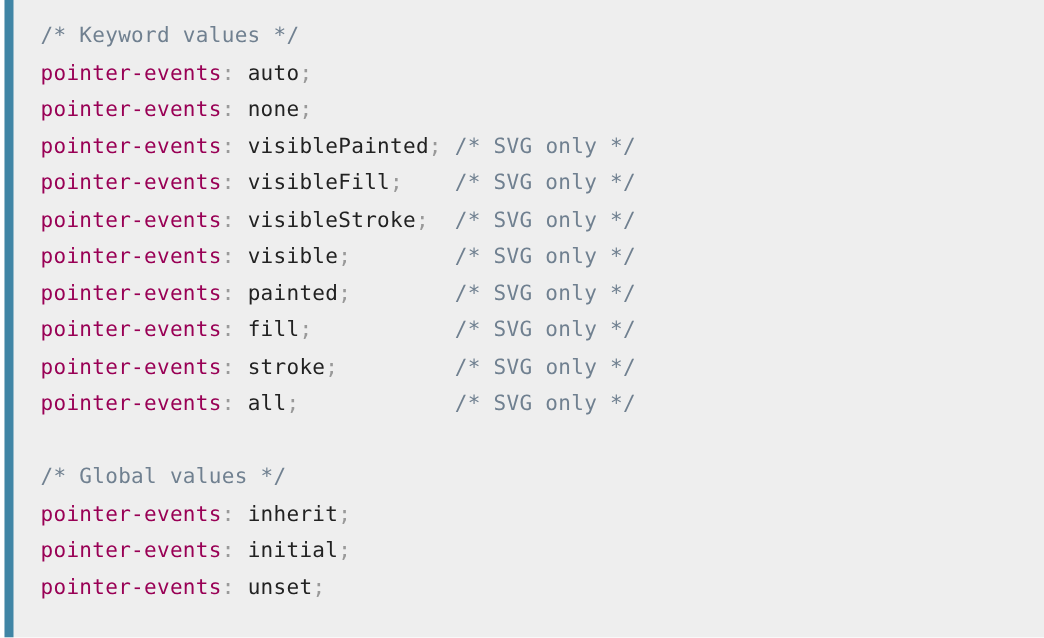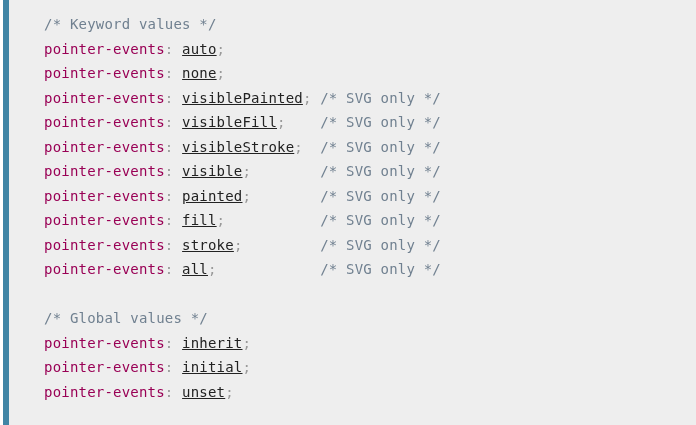--- a/index.html
+++ b/index.html
@@ -19,23 +19,23 @@
     background: var(--background, #eeeeee);
     padding: 12px 8px 0 18px;
     font-family: "DejaVu Sans Mono", "Liberation Mono", monospace;
     font-size: 14px;
     letter-spacing: 0.2px;
     line-height: 24.5px;
     color: var(--token-value, #222222);
     white-space: pre;
     overflow: hidden;
   }
-  .code-line { height: 24.5px; margin-left: 17px; }
+  .code-line { height: 24.5px; }
   .tok-property    { color: var(--token-property, #990055); }
   .tok-punctuation { color: var(--token-punctuation, #999999); }
-  .tok-value       { color: var(--token-value, #222222); text-decoration: underline; }
+  .tok-value       { color: var(--token-value, #222222); }
   .tok-plain       { color: var(--token-value, #222222); }
   .tok-comment     { color: var(--token-comment, #708090); }
 </style>
 </head>
 <body>
 
 <pre class="code-block"><code id="code-content"><div class="code-line"><span class="tok-comment">/* Keyword values */</span></div><div class="code-line"><span class="tok-property">pointer-events</span><span class="tok-punctuation">:</span><span class="tok-plain"> </span><span class="tok-value">auto</span><span class="tok-punctuation">;</span></div><div class="code-line"><span class="tok-property">pointer-events</span><span class="tok-punctuation">:</span><span class="tok-plain"> </span><span class="tok-value">none</span><span class="tok-punctuation">;</span></div><div class="code-line"><span class="tok-property">pointer-events</span><span class="tok-punctuation">:</span><span class="tok-plain"> </span><span class="tok-value">visiblePainted</span><span class="tok-punctuation">;</span><span class="tok-plain"> </span><span class="tok-comment">/* SVG only */</span></div><div class="code-line"><span class="tok-property">pointer-events</span><span class="tok-punctuation">:</span><span class="tok-plain"> </span><span class="tok-value">visibleFill</span><span class="tok-punctuation">;</span><span class="tok-plain">    </span><span class="tok-comment">/* SVG only */</span></div><div class="code-line"><span class="tok-property">pointer-events</span><span class="tok-punctuation">:</span><span class="tok-plain"> </span><span class="tok-value">visibleStroke</span><span class="tok-punctuation">;</span><span class="tok-plain">  </span><span class="tok-comment">/* SVG only */</span></div><div class="code-line"><span class="tok-property">pointer-events</span><span class="tok-punctuation">:</span><span class="tok-plain"> </span><span class="tok-value">visible</span><span class="tok-punctuation">;</span><span class="tok-plain">        </span><span class="tok-comment">/* SVG only */</span></div><div class="code-line"><span class="tok-property">pointer-events</span><span class="tok-punctuation">:</span><span class="tok-plain"> </span><span class="tok-value">painted</span><span class="tok-punctuation">;</span><span class="tok-plain">        </span><span class="tok-comment">/* SVG only */</span></div><div class="code-line"><span class="tok-property">pointer-events</span><span class="tok-punctuation">:</span><span class="tok-plain"> </span><span class="tok-value">fill</span><span class="tok-punctuation">;</span><span class="tok-plain">           </span><span class="tok-comment">/* SVG only */</span></div><div class="code-line"><span class="tok-property">pointer-events</span><span class="tok-punctuation">:</span><span class="tok-plain"> </span><span class="tok-value">stroke</span><span class="tok-punctuation">;</span><span class="tok-plain">         </span><span class="tok-comment">/* SVG only */</span></div><div class="code-line"><span class="tok-property">pointer-events</span><span class="tok-punctuation">:</span><span class="tok-plain"> </span><span class="tok-value">all</span><span class="tok-punctuation">;</span><span class="tok-plain">            </span><span class="tok-comment">/* SVG only */</span></div><div class="code-line"></div><div class="code-line"><span class="tok-comment">/* Global values */</span></div><div class="code-line"><span class="tok-property">pointer-events</span><span class="tok-punctuation">:</span><span class="tok-plain"> </span><span class="tok-value">inherit</span><span class="tok-punctuation">;</span></div><div class="code-line"><span class="tok-property">pointer-events</span><span class="tok-punctuation">:</span><span class="tok-plain"> </span><span class="tok-value">initial</span><span class="tok-punctuation">;</span></div><div class="code-line"><span class="tok-property">pointer-events</span><span class="tok-punctuation">:</span><span class="tok-plain"> </span><span class="tok-value">unset</span><span class="tok-punctuation">;</span></div></code></pre>
 
 </body></html>

